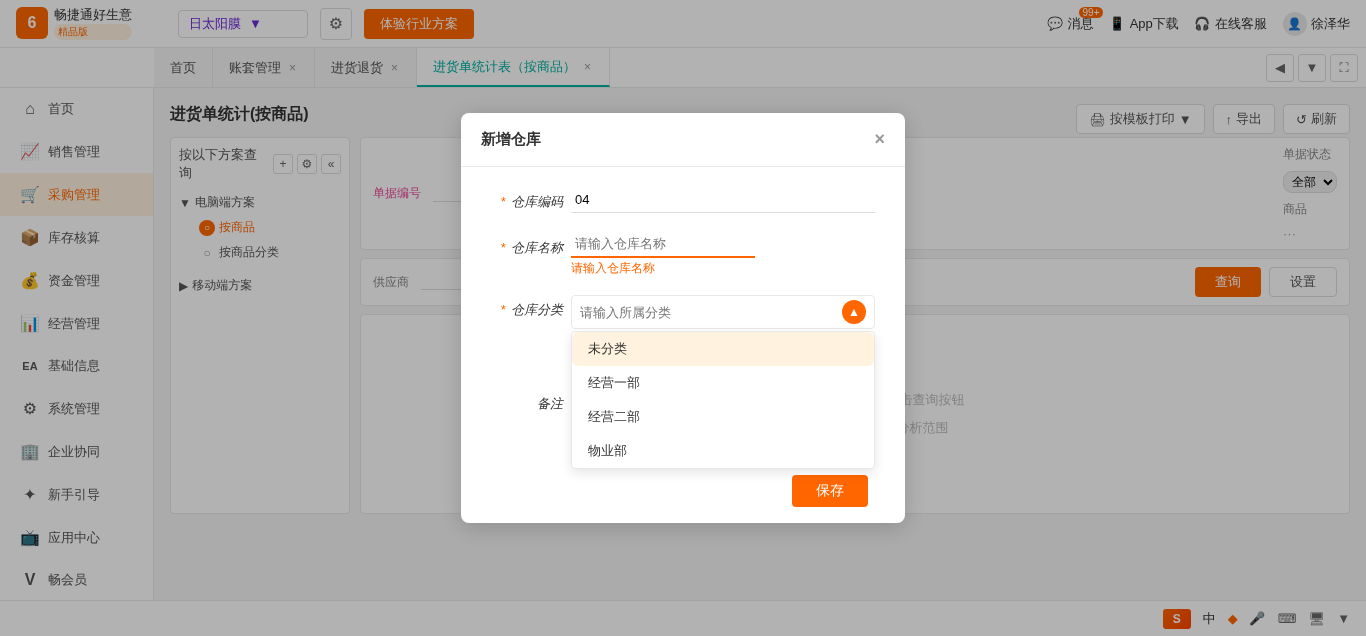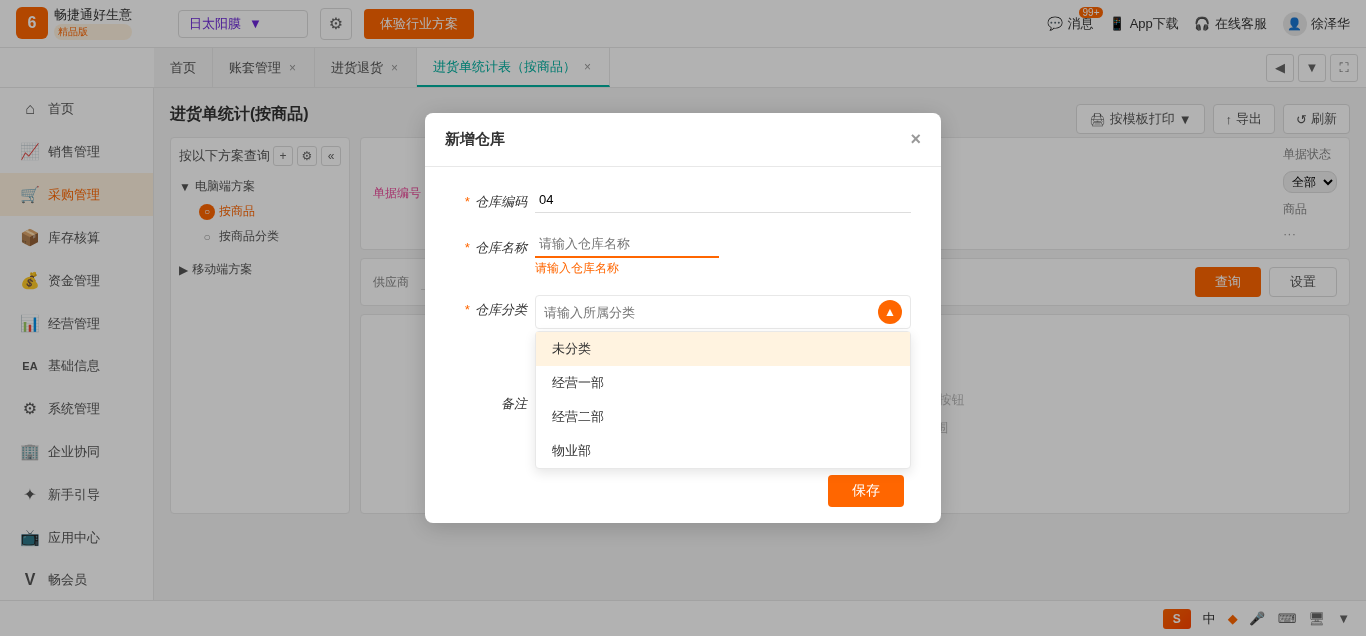--- a/index.html
+++ b/index.html
@@ -169,21 +169,21 @@
     
     .scheme-panel {
       width: 180px; flex-shrink: 0;
       background: #fff;
       border: 1px solid #e8e8e8;
       border-radius: 4px;
       padding: 8px;
     }
     .scheme-header {
       display: flex; align-items: center; justify-content: space-between;
-      font-size: 13px; color: #555; margin-bottom: 8px;
+      font-size: 13px; color: #555; margin-bottom: 8px; gap: 8px;
     }
     .scheme-icons { display: flex; gap: 4px; }
     .scheme-icon-btn {
       width: 20px; height: 20px;
       border: 1px solid #ddd; border-radius: 3px;
       display: flex; align-items: center; justify-content: center;
       cursor: pointer; color: #666; font-size: 12px;
     }
     .scheme-category {
       font-size: 12px; color: #555; padding: 4px 0;
@@ -204,21 +204,21 @@
     
     .overlay {
       position: fixed; top: 0; left: 0; right: 0; bottom: 0;
       background: rgba(0,0,0,0.3);
       z-index: 100;
       display: flex; align-items: center; justify-content: center;
     }
     .modal {
       background: #fff;
       border-radius: 8px;
-      width: 516px;
+      width: 444px;
       max-height: 520px;
       box-shadow: 0 4px 24px rgba(0,0,0,0.18);
       position: relative;
     }
     .modal-header {
       padding: 16px 20px;
       border-bottom: 1px solid #e8e8e8;
       display: flex; align-items: center; justify-content: space-between;
       font-size: 15px; font-weight: bold; color: #333;
     }
@@ -273,21 +273,21 @@
       position: absolute; top: 36px; left: 0; right: 0;
       background: #fff;
       border: 1px solid #e8e8e8;
       border-radius: 4px;
       box-shadow: 0 4px 12px rgba(0,0,0,0.1);
       z-index: 10;
     }
     .dropdown-item {
       padding: 8px 16px; cursor: pointer; font-size: 13px; color: #333;
     }
-    .dropdown-item.highlighted { background: #fff3e0; color: #333; }
+    .dropdown-item.highlighted { background: #fff3e0; color: #333; border-radius: 6px; }
 
     .form-textarea {
       flex: 1; border: none; border-bottom: 1px solid #ddd;
       padding: 5px 4px; font-size: 13px; outline: none;
       resize: none; height: 32px; background: transparent;
     }
     .modal-footer {
       padding: 16px 37px;
       display: flex; align-items: center; justify-content: flex-end;
       gap: 10px;

